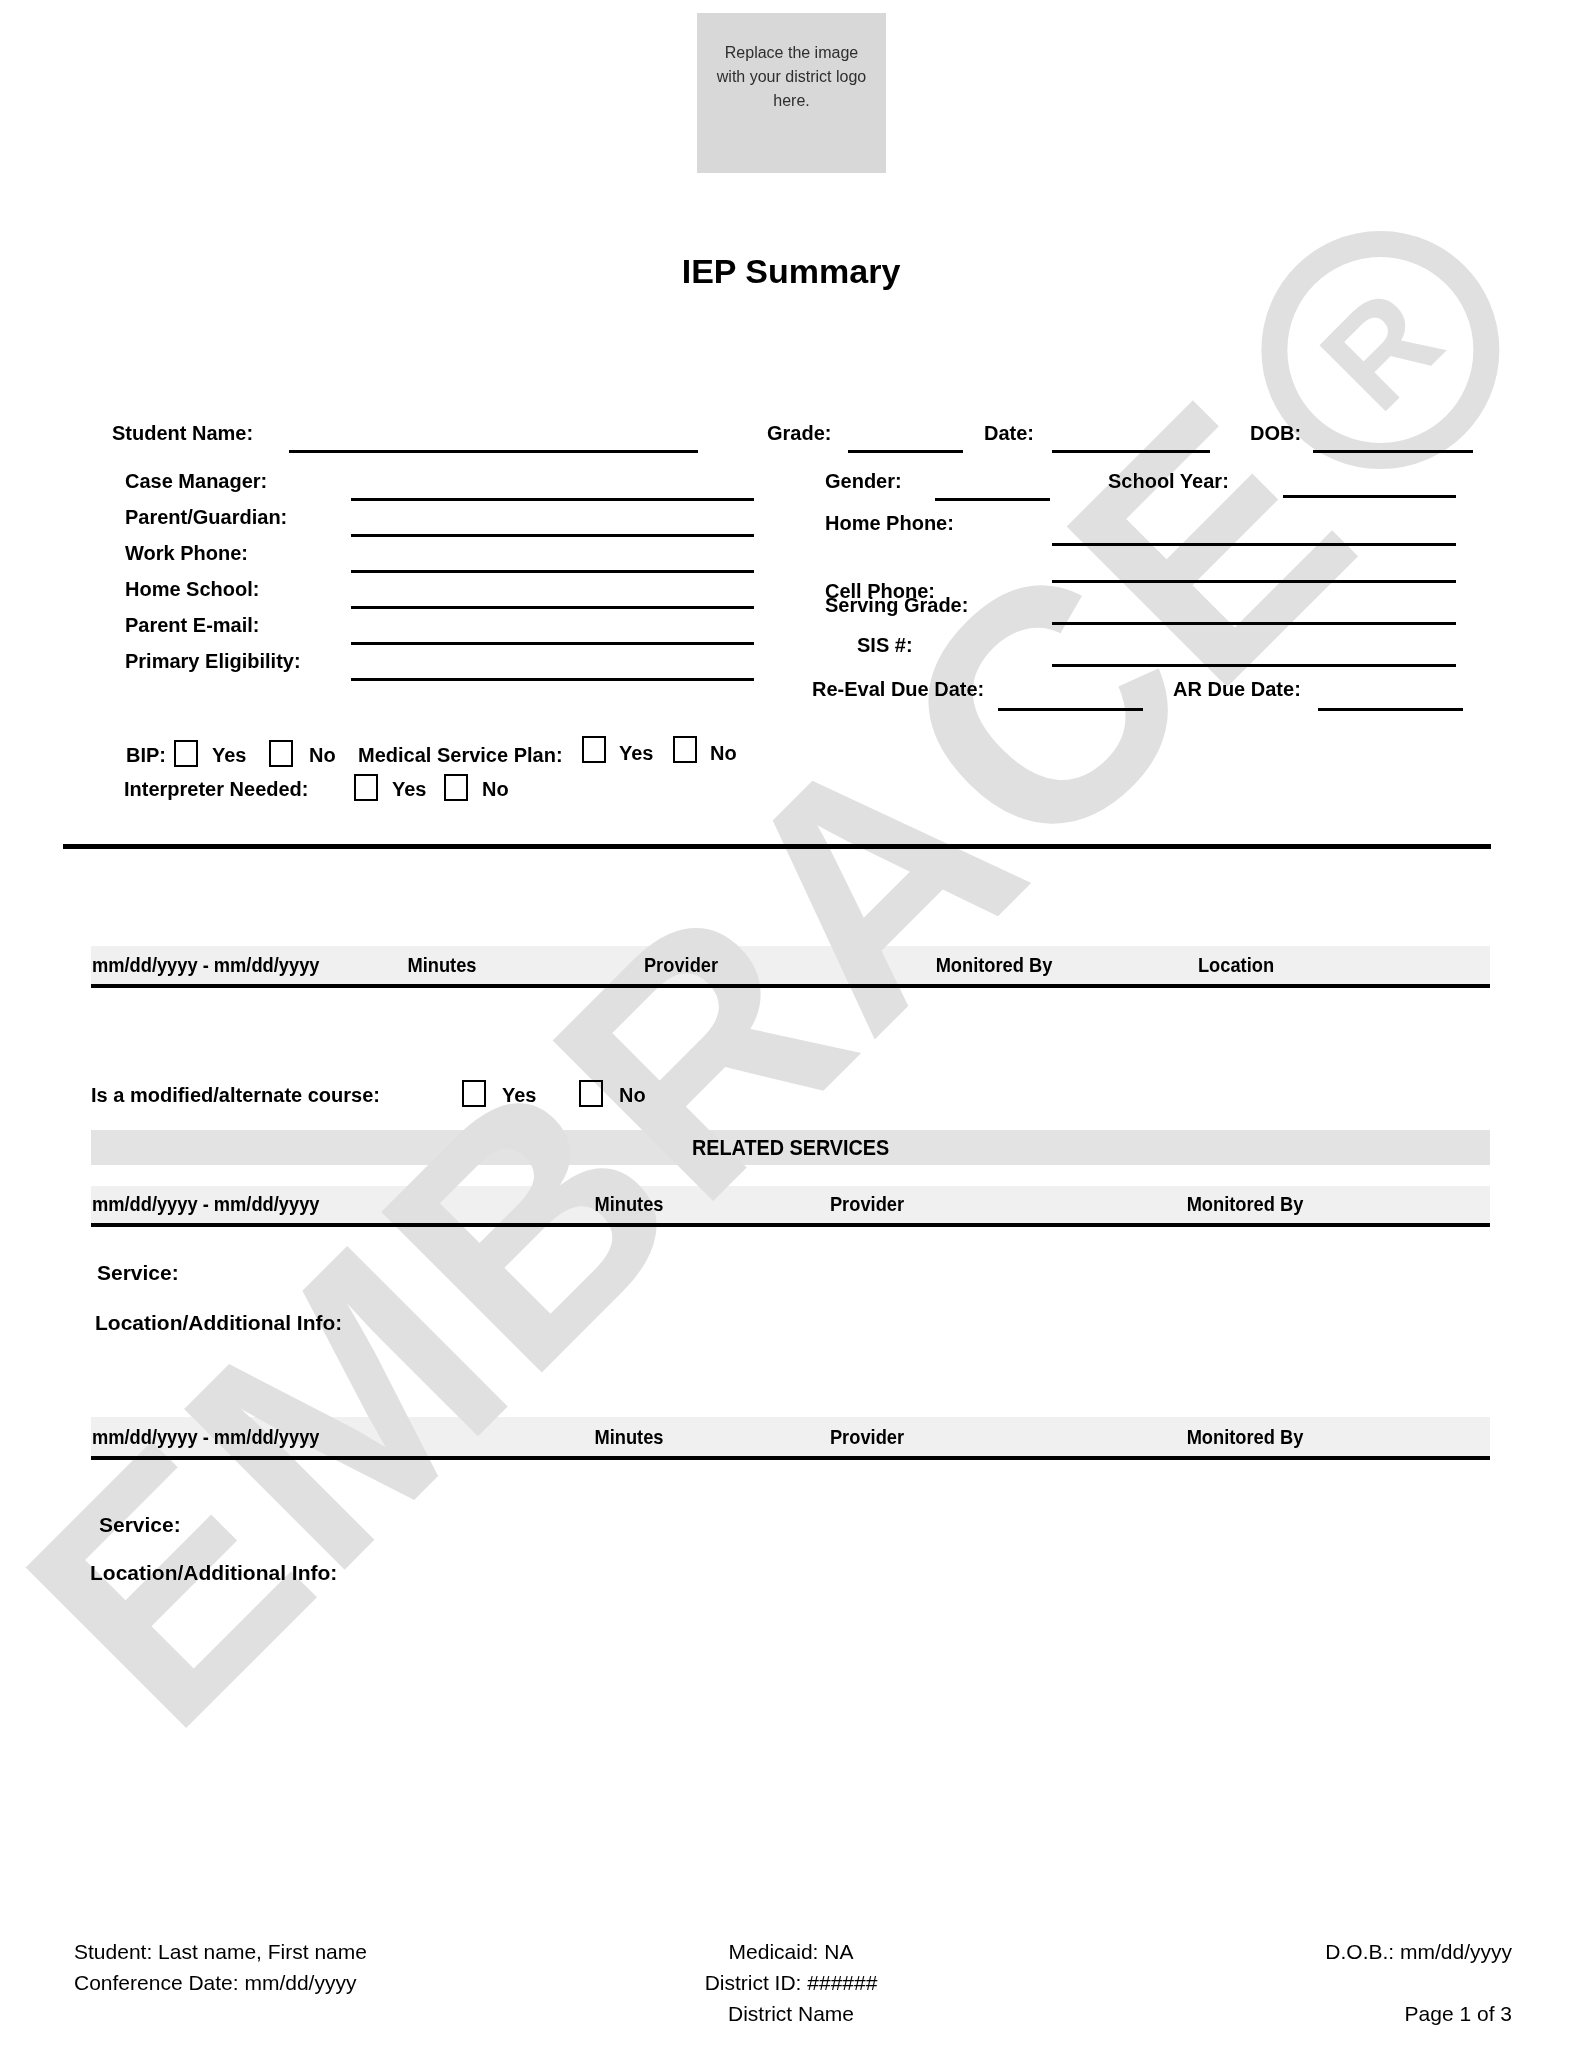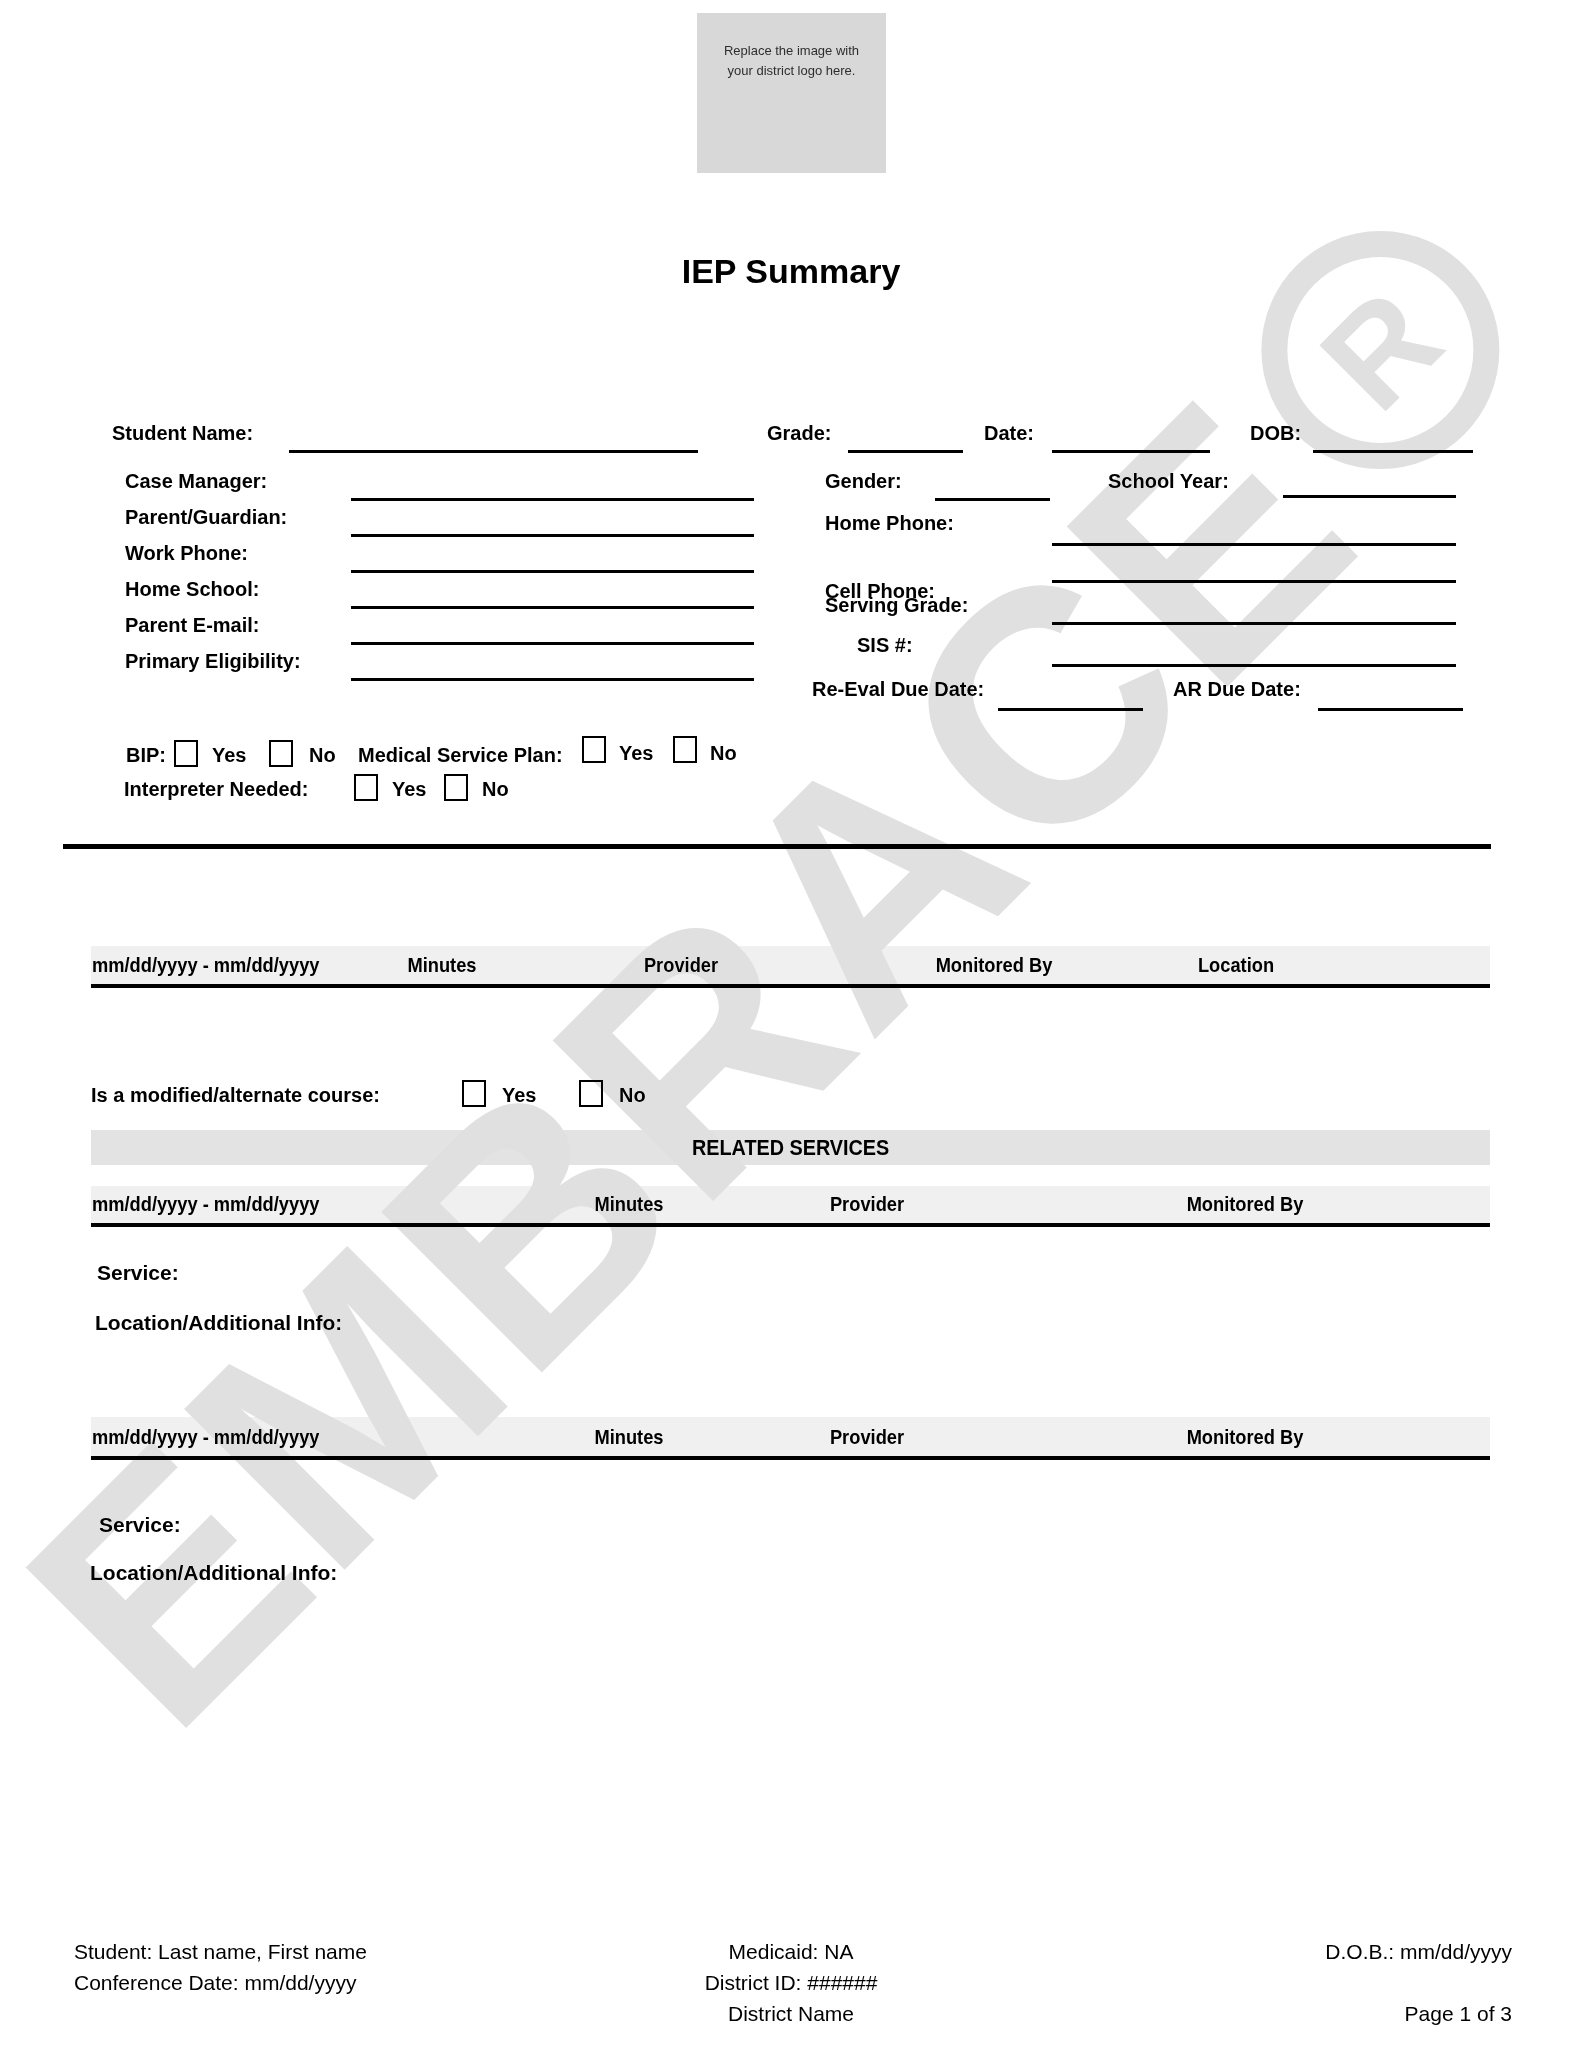--- a/index.html
+++ b/index.html
@@ -9,21 +9,21 @@
   .watermark{position:absolute;left:783px;top:970px;transform:translate(-50%,-50%) rotate(-45deg);
              white-space:nowrap;font-size:330px;font-weight:700;letter-spacing:4px;color:#e0e0e0;
              z-index:10;mix-blend-mode:darken;pointer-events:none;user-select:none;
              display:flex;align-items:center;}
   .reg-circle{display:inline-block;width:238px;height:238px;border:26px solid #e0e0e0;border-radius:50%;
               margin-left:26px;box-sizing:border-box;transform:translateY(-16px);
               display:flex;align-items:center;justify-content:center;}
   .reg-circle span{font-size:136px;font-weight:700;color:#e0e0e0;letter-spacing:0;}
   
   .logo-box{position:absolute;left:697px;top:13px;width:189px;height:160px;background:#d8d8d8;box-sizing:border-box;}
-  .logo-box .txt{padding:28px 18px 0;text-align:center;font-size:13px;line-height:1.5;color:#2e2e2e;}
+  .logo-box .txt{padding:28px 18px 0;text-align:center;font-size:16px;line-height:1.5;color:#2e2e2e;}
   
   .title{position:absolute;top:252px;left:0;width:100%;text-align:center;font-size:34px;font-weight:700;}
   
   .bar{position:absolute;left:91px;width:1399px;background:#e3e3e3;display:flex;align-items:center;justify-content:center;}
   .bar .bt{font-weight:700;font-size:21px;}
   .bar .cond{display:inline-block;transform:scaleX(0.9);font-size:22px;}
   .thead{position:absolute;left:91px;width:1399px;background:#f0f0f0;border-bottom:4px solid #000;box-sizing:content-box;}
   
   .lbl{position:absolute;font-weight:700;font-size:20px;line-height:26px;white-space:nowrap;}
   .lbl.big{font-size:21px;}

